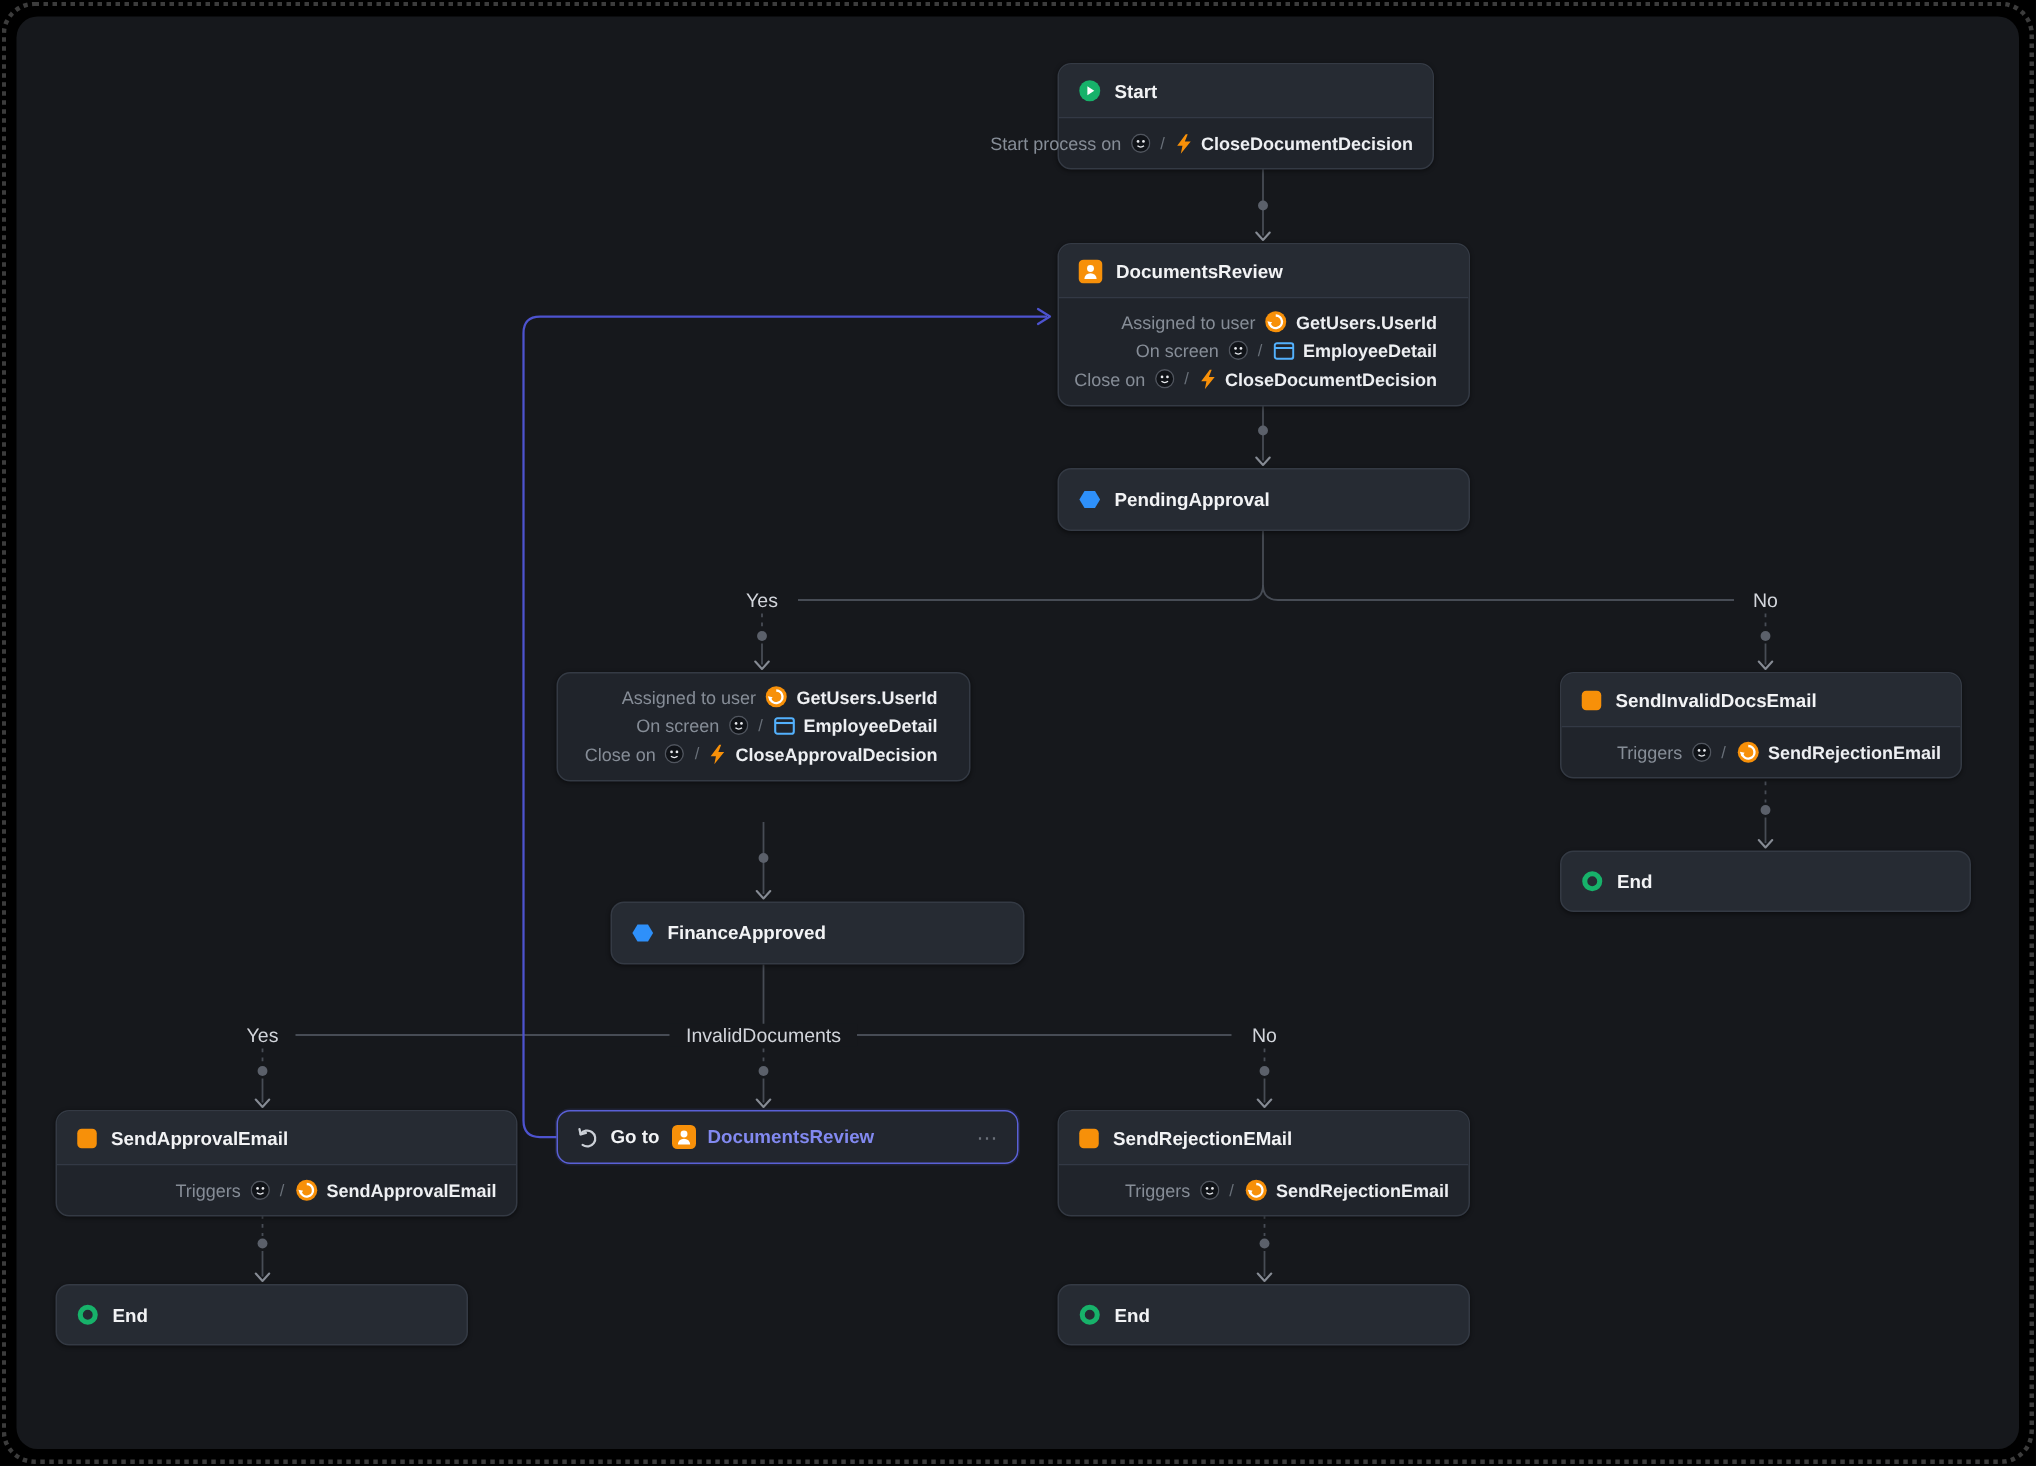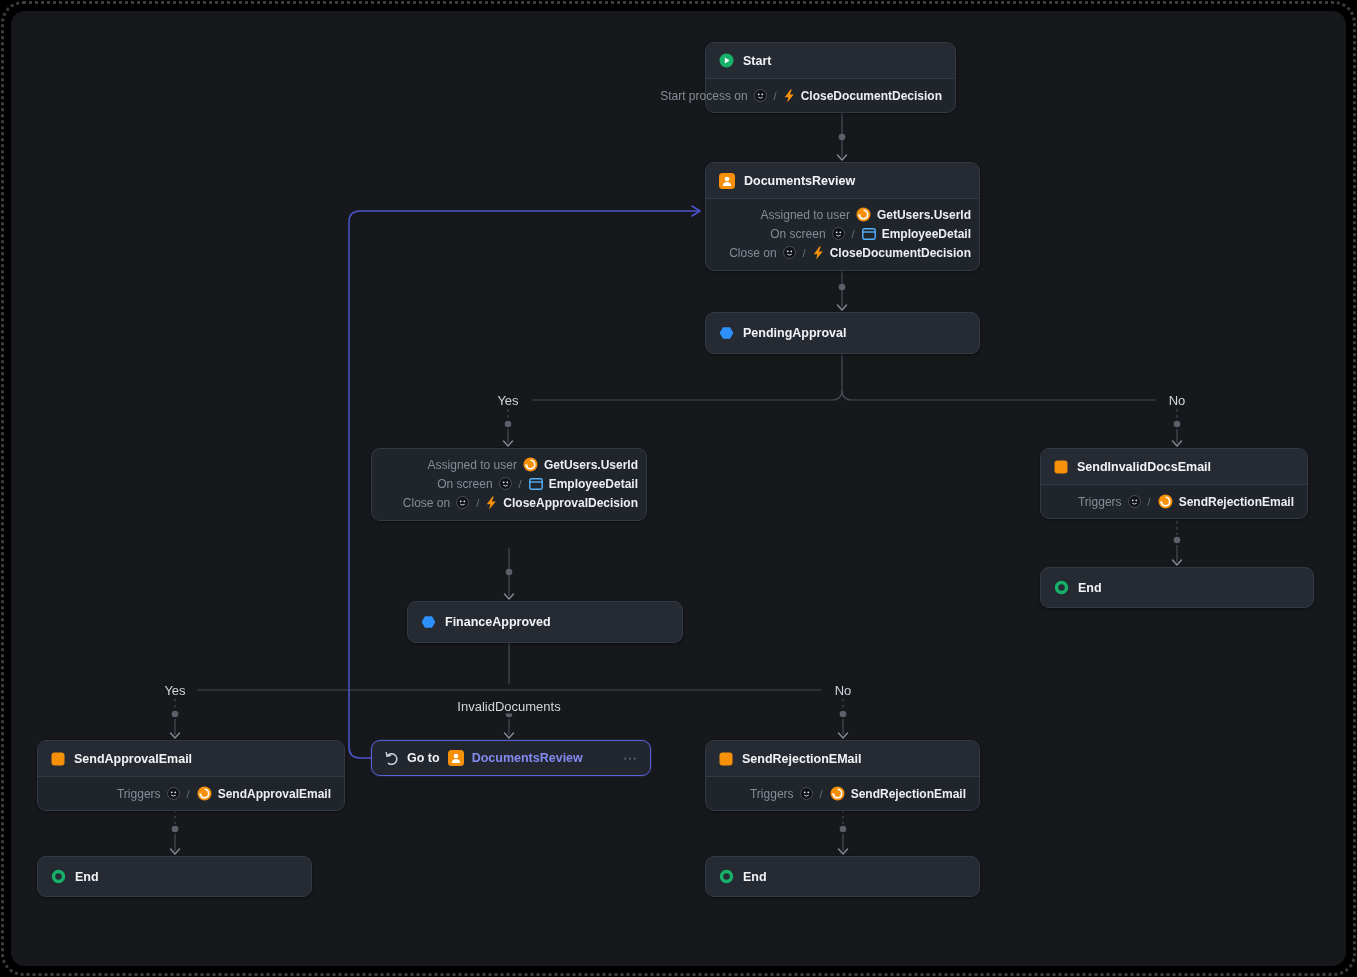--- a/index.html
+++ b/index.html
@@ -8,21 +8,21 @@
   .dotted-frame{position:absolute;inset:1px;border:3px dotted #3c3c3c;border-radius:22px;
                 pointer-events:none;z-index:60;}
   .canvas{position:absolute;inset:11px;background:#16181c;border-radius:14px;}
   svg.edges{position:absolute;left:0;top:0;z-index:1;}
   .node{position:absolute;z-index:5;background:#20242b;border:1px solid #343a44;border-radius:9px;
         color:#e7e9ec;font-size:12px;box-shadow:0 1px 3px rgba(0,0,0,.45);box-sizing:border-box;}
   .node-header{display:flex;align-items:center;gap:9px;height:35px;padding:0 13px;
                background:#262b33;border-bottom:1px solid #333945;border-radius:8px 8px 0 0;}
   .node.single{display:flex;align-items:center;gap:9px;padding:0 13px;background:#262b33;}
   .node-title{font-weight:700;font-size:12.5px;color:#f2f3f5;white-space:nowrap;}
-  .node-body{padding:7px 8px 9px;display:flex;flex-direction:column;gap:2px;}
+  .node-body{padding:7px 21px 9px;display:flex;flex-direction:column;gap:2px;}
   .node-body.one{padding:8px 13px;}
   .prop-row{display:flex;align-items:center;gap:6px;height:17px;white-space:nowrap;justify-content:flex-end;}
   .prop-label{color:#868d97;font-size:12px;}
   .prop-value{font-weight:700;font-size:12px;color:#edeff2;}
   .slash{color:#697079;font-size:11px;padding:0 1px;}
   .icon{display:inline-flex;align-items:center;justify-content:center;flex:none;}
   .edge-label{position:absolute;z-index:4;transform:translate(-50%,-50%);color:#d2d5db;
               font-size:13px;white-space:nowrap;text-align:right;}
   .edge-label.masked{background:#16181c;padding:0 11px;}
   .goto-node{position:absolute;z-index:6;display:flex;align-items:center;gap:8px;
@@ -107,21 +107,21 @@
 
     <g stroke="#4d53cf" stroke-width="1.5" fill="none">
       <path d="M371 758 H360 Q349 758 349 747 V222 Q349 211 360 211 H698"></path>
       <path d="M692 206 L700 211 L692 216" stroke-linecap="round" stroke-linejoin="round"></path>
     </g>
   </svg>
 
   <div class="edge-label" style="left:508px;top:400px;">Yes</div>
   <div class="edge-label" style="left:1177px;top:400px;">No</div>
   <div class="edge-label" style="left:175px;top:690px;">Yes</div>
-  <div class="edge-label masked" style="left:509px;top:690px;margin-top:16px;">InvalidDocuments</div>
+  <div class="edge-label masked" style="left:509px;top:690px;">InvalidDocuments</div>
   <div class="edge-label" style="left:843px;top:690px;">No</div>
 
   <div class="node" style="left:705px;top:42px;width:251px;">
     <div class="node-header">
       <span class="icon">
         <svg width="15" height="15" viewBox="0 0 15 15">
             <circle cx="7.5" cy="7.5" r="7" fill="#17b26a"></circle>
             <path d="M5.9 4.5 L10.5 7.5 L5.9 10.5 Z" fill="#fff"></path>
           </svg>
       </span>
@@ -351,21 +351,21 @@
               <circle cx="7.5" cy="7.5" r="7" fill="#f79009"></circle>
               <path d="M7.5 3.3 A4.2 4.2 0 1 1 3.5 8.9" stroke="#fff" stroke-width="1.6" fill="none"></path>
               <polygon points="1.9,7.2 5.1,7.8 3.1,10.4" fill="#fff"></polygon>
             </svg>
         </span>
         <span class="prop-value">SendApprovalEmail</span>
       </div>
     </div>
   </div>
 
-  <div class="goto-node" style="left:371px;top:740px;width:280px;">
+  <div class="goto-node" style="left:371px;top:740px;width:308px;">
     <span class="icon">
       <svg width="15" height="15" viewBox="0 0 15 15">
           <path d="M4.4 12.3 A5.3 5.3 0 1 0 3.1 5.1" fill="none" stroke="#ccd0d7" stroke-width="1.5" stroke-linecap="round"></path>
           <path d="M2.3 1.7 L3.1 5.3 L6.6 4.3" fill="none" stroke="#ccd0d7" stroke-width="1.5" stroke-linecap="round" stroke-linejoin="round"></path>
         </svg>
     </span>
     <span class="goto-label">Go to</span>
     <span class="icon">
       <svg width="16" height="16" viewBox="0 0 16 16">
           <rect width="16" height="16" rx="3.5" fill="#f79009"></rect>

